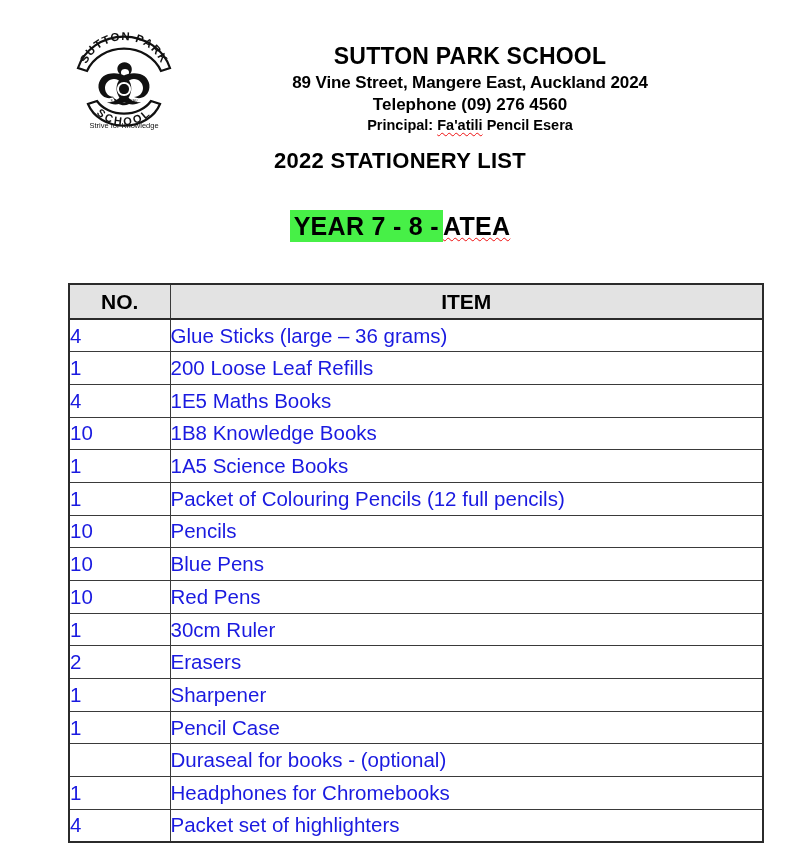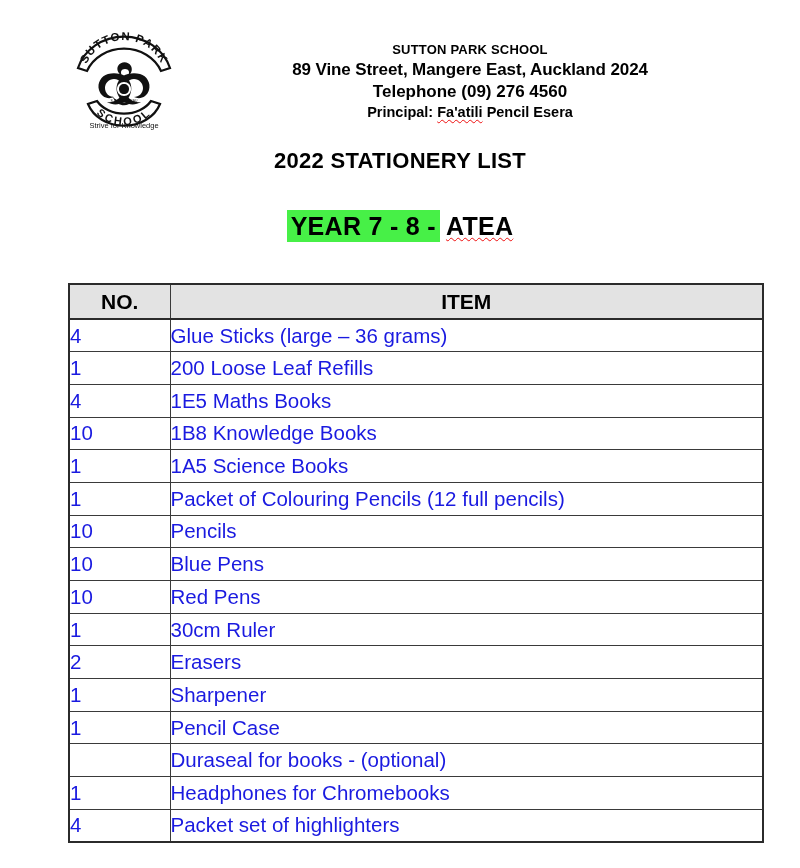--- a/index.html
+++ b/index.html
@@ -34,21 +34,21 @@
   .school-info {
     position: absolute;
     left: 190px;
     top: 42px;
     width: 560px;
     text-align: center;
     line-height: 1.30;
   }
 
   .school-name {
-    font-size: 13px;
+    font-size: 23px;
     font-weight: bold;
     letter-spacing: 0.2px;
   }
 
   .school-address {
     font-size: 17px;
     font-weight: bold;
     letter-spacing: -0.1px;
   }
 
@@ -85,21 +85,20 @@
     letter-spacing: 0.3px;
     white-space: nowrap;
   }
 
   .year-line .hl {
     background: #47f047;
     padding: 2px 4px 2px 4px;
   }
 
   .year-line .atea {
-    padding-left: 6px;
   }
 
   
   .table-wrap {
     position: absolute;
     left: 68px;
     top: 283px;
     width: 594px;
   }
 

